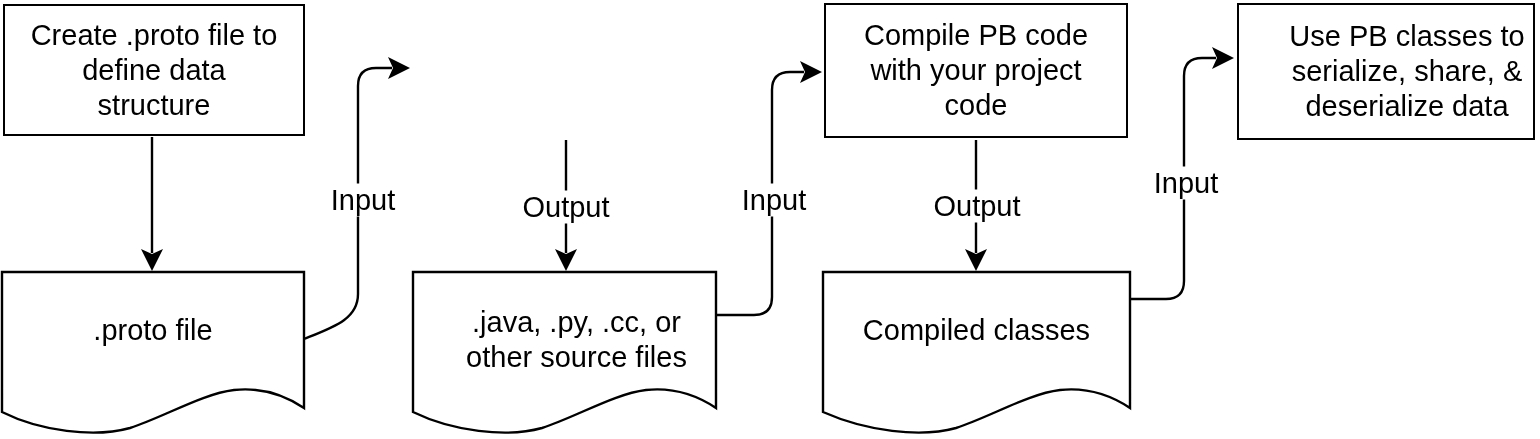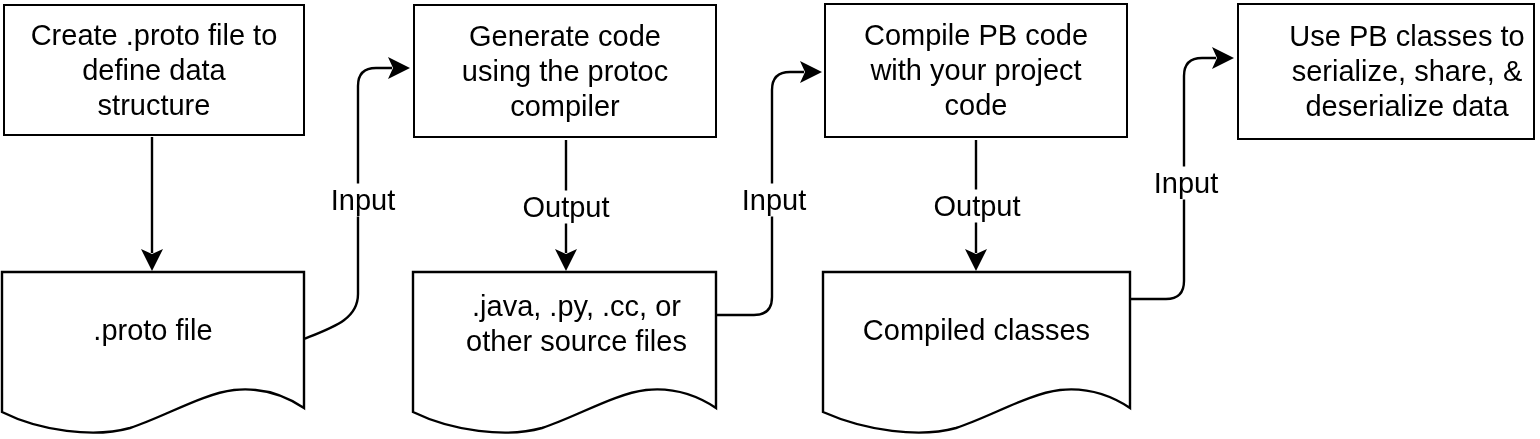--- a/index.html
+++ b/index.html
@@ -79,40 +79,35 @@
       <polygon points="822,72 800,61 805,72 800,83"></polygon>
       <polygon points="1234,58 1212,47 1217,58 1212,69"></polygon>
     </g>
   </svg>
 
   <div class="pbox" style="left:3px; top:4px; width:302px; height:132px;">
     <span>Create .proto file to
 define data
 structure</span>
   </div>
-  <div class="pbox" style="left:413px; top:4px; width:304px; height:134px;">
-    <span>Generate code
-using the protoc
-compiler</span>
-  </div>
   <div class="pbox" style="left:824px; top:3px; width:304px; height:135px;align-items:center;">
     <span>Compile PB code
 with your project
 code</span>
   </div>
   <div class="pbox" style="left:1237px; top:3px; width:298px; height:137px;padding-left:42px;">
     <span>Use PB classes to
 serialize, share, &amp;
 deserialize data</span>
   </div>
 
   <div class="doclabel" style="left:2px; top:274px; width:302px; height:112px;">
     <span>.proto file</span>
   </div>
-  <div class="doclabel" style="left:413px; top:268px; width:327px; height:112px;">
+  <div class="doclabel" style="left:413px; top:284px; width:327px; height:112px;">
     <span>.java, .py, .cc, or
 other source files</span>
   </div>
   <div class="doclabel" style="left:823px; top:274px; width:307px; height:112px;text-align:center;">
     <span>Compiled classes</span>
   </div>
 
   <div class="edgelabel" style="left:363px; top:200px;">Input</div>
   <div class="edgelabel" style="left:566px; top:207px;">Output</div>
   <div class="edgelabel" style="left:774px; top:200px;">Input</div>

